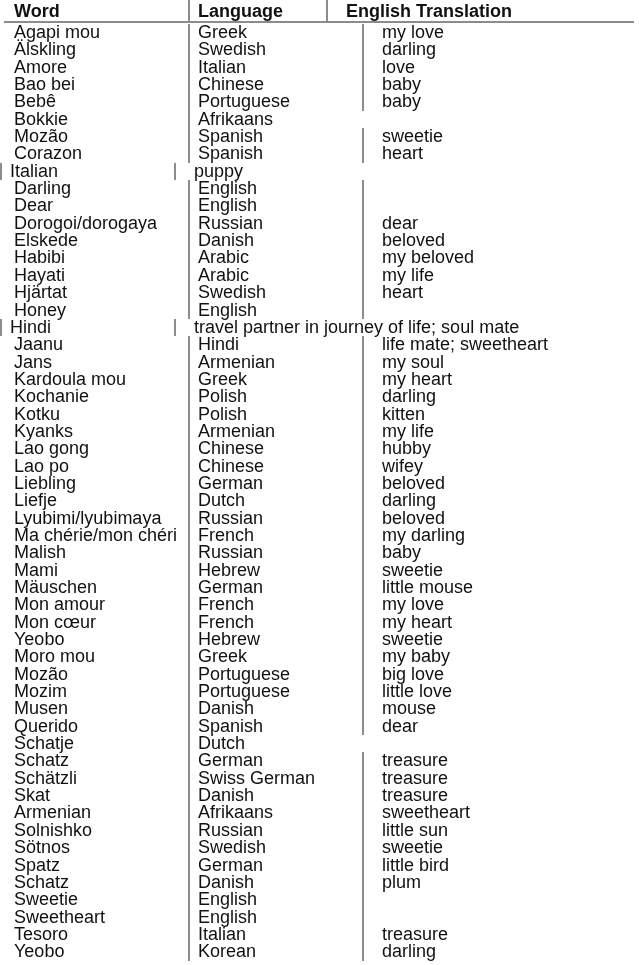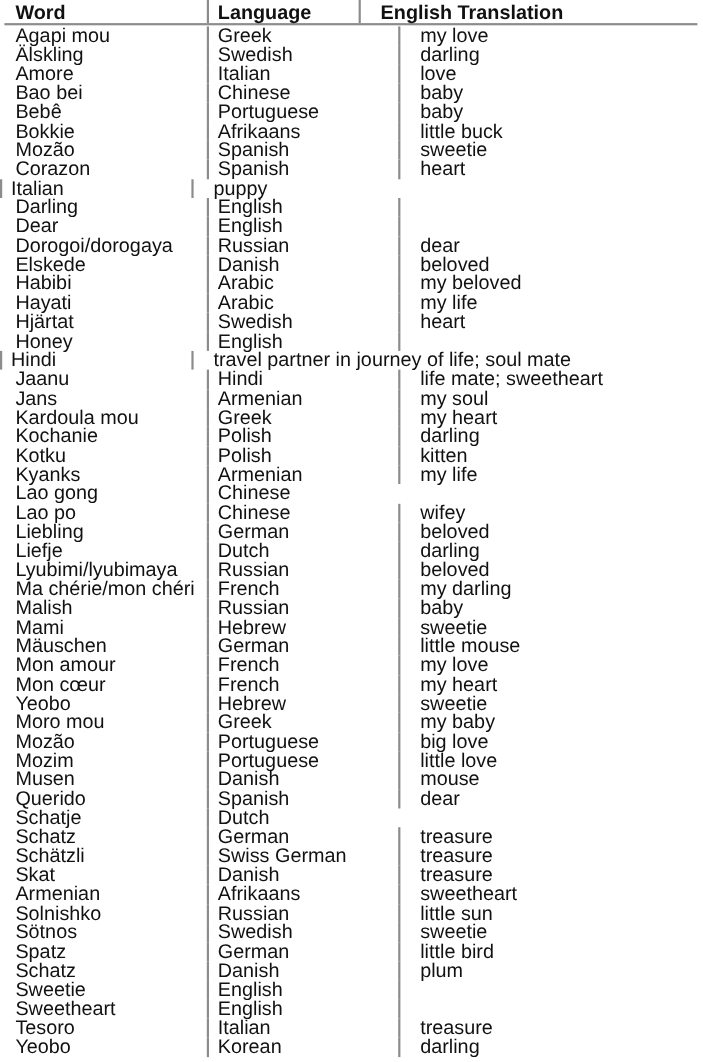--- a/index.html
+++ b/index.html
@@ -90,21 +90,20 @@
         <div class="cell trans">baby</div>
       </div>
       <div class="row">
         <div class="cell word">Bebê</div>
         <div class="cell lang">Portuguese</div>
         <div class="cell trans">baby</div>
       </div>
       <div class="row">
         <div class="cell word">Bokkie</div>
         <div class="cell lang">Afrikaans</div>
-        <div class="cell trans">little buck</div>
       </div>
       <div class="row">
         <div class="cell word">Mozão</div>
         <div class="cell lang">Spanish</div>
         <div class="cell trans">sweetie</div>
       </div>
       <div class="row">
         <div class="cell word">Corazon</div>
         <div class="cell lang">Spanish</div>
         <div class="cell trans">heart</div>
@@ -183,20 +182,21 @@
         <div class="cell trans">kitten</div>
       </div>
       <div class="row">
         <div class="cell word">Kyanks</div>
         <div class="cell lang">Armenian</div>
         <div class="cell trans">my life</div>
       </div>
       <div class="row">
         <div class="cell word">Lao gong</div>
         <div class="cell lang">Chinese</div>
+        <div class="cell trans">hubby</div>
       </div>
       <div class="row">
         <div class="cell word">Lao po</div>
         <div class="cell lang">Chinese</div>
         <div class="cell trans">wifey</div>
       </div>
       <div class="row">
         <div class="cell word">Liebling</div>
         <div class="cell lang">German</div>
         <div class="cell trans">beloved</div>

